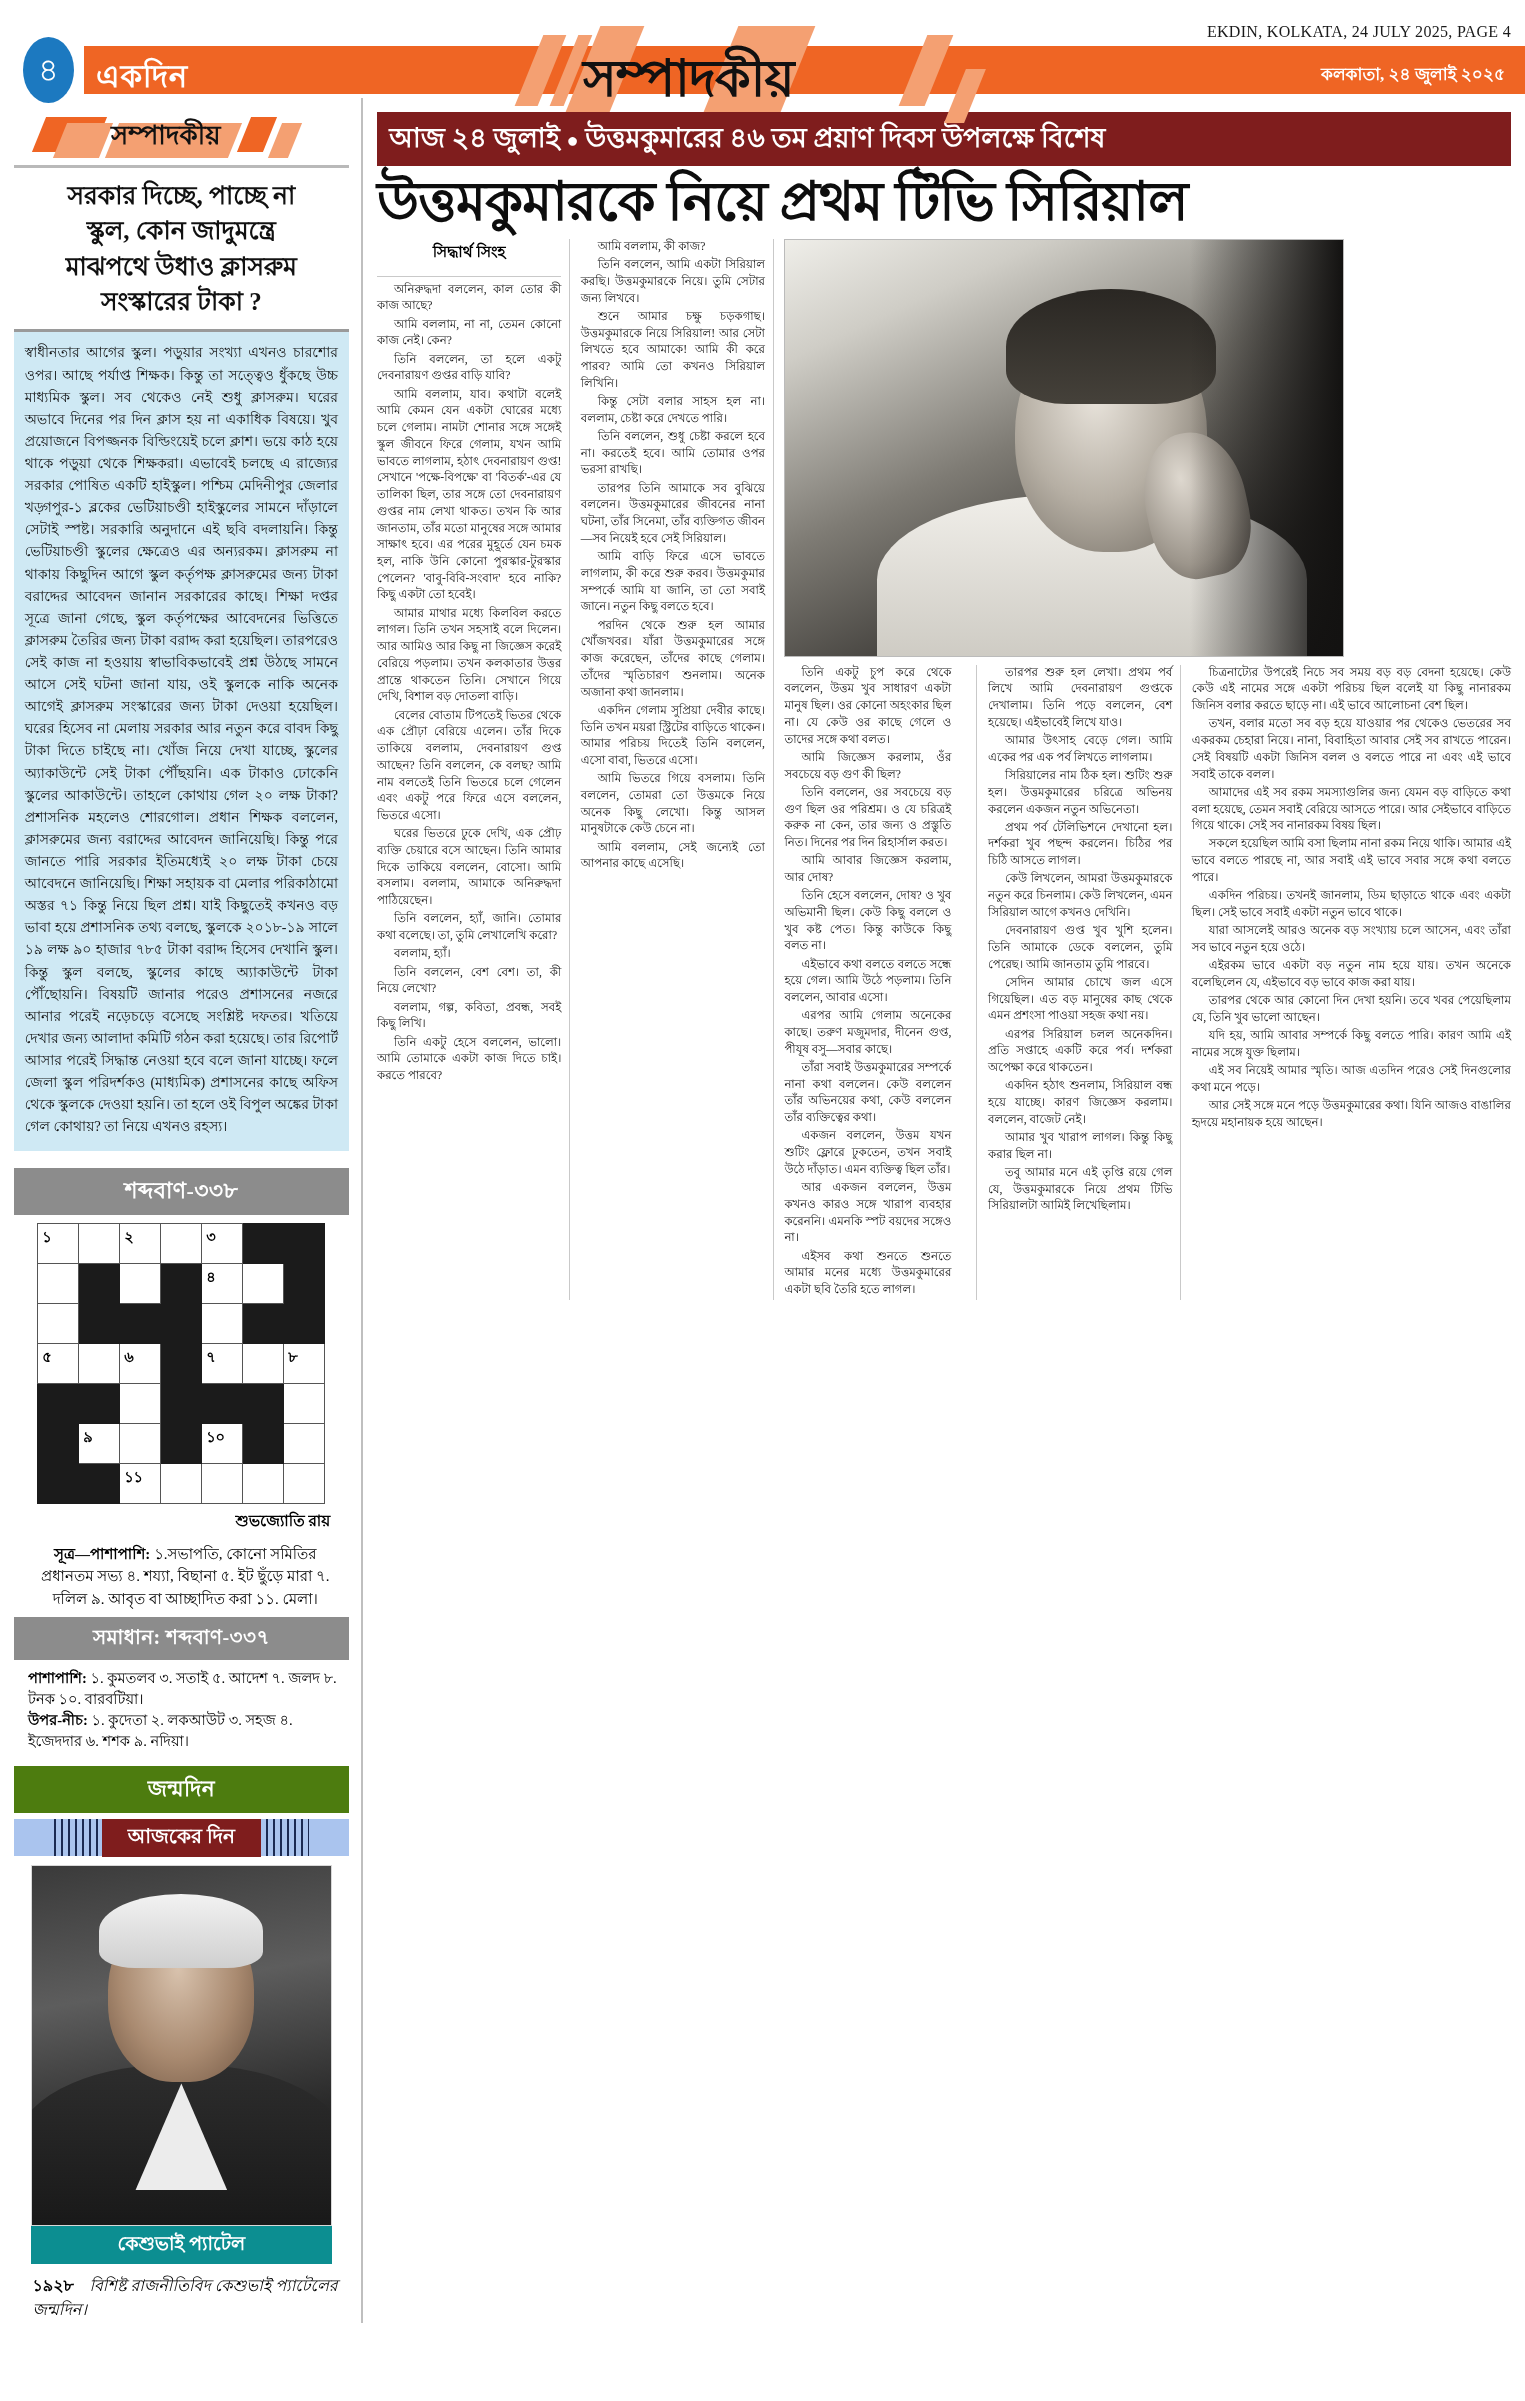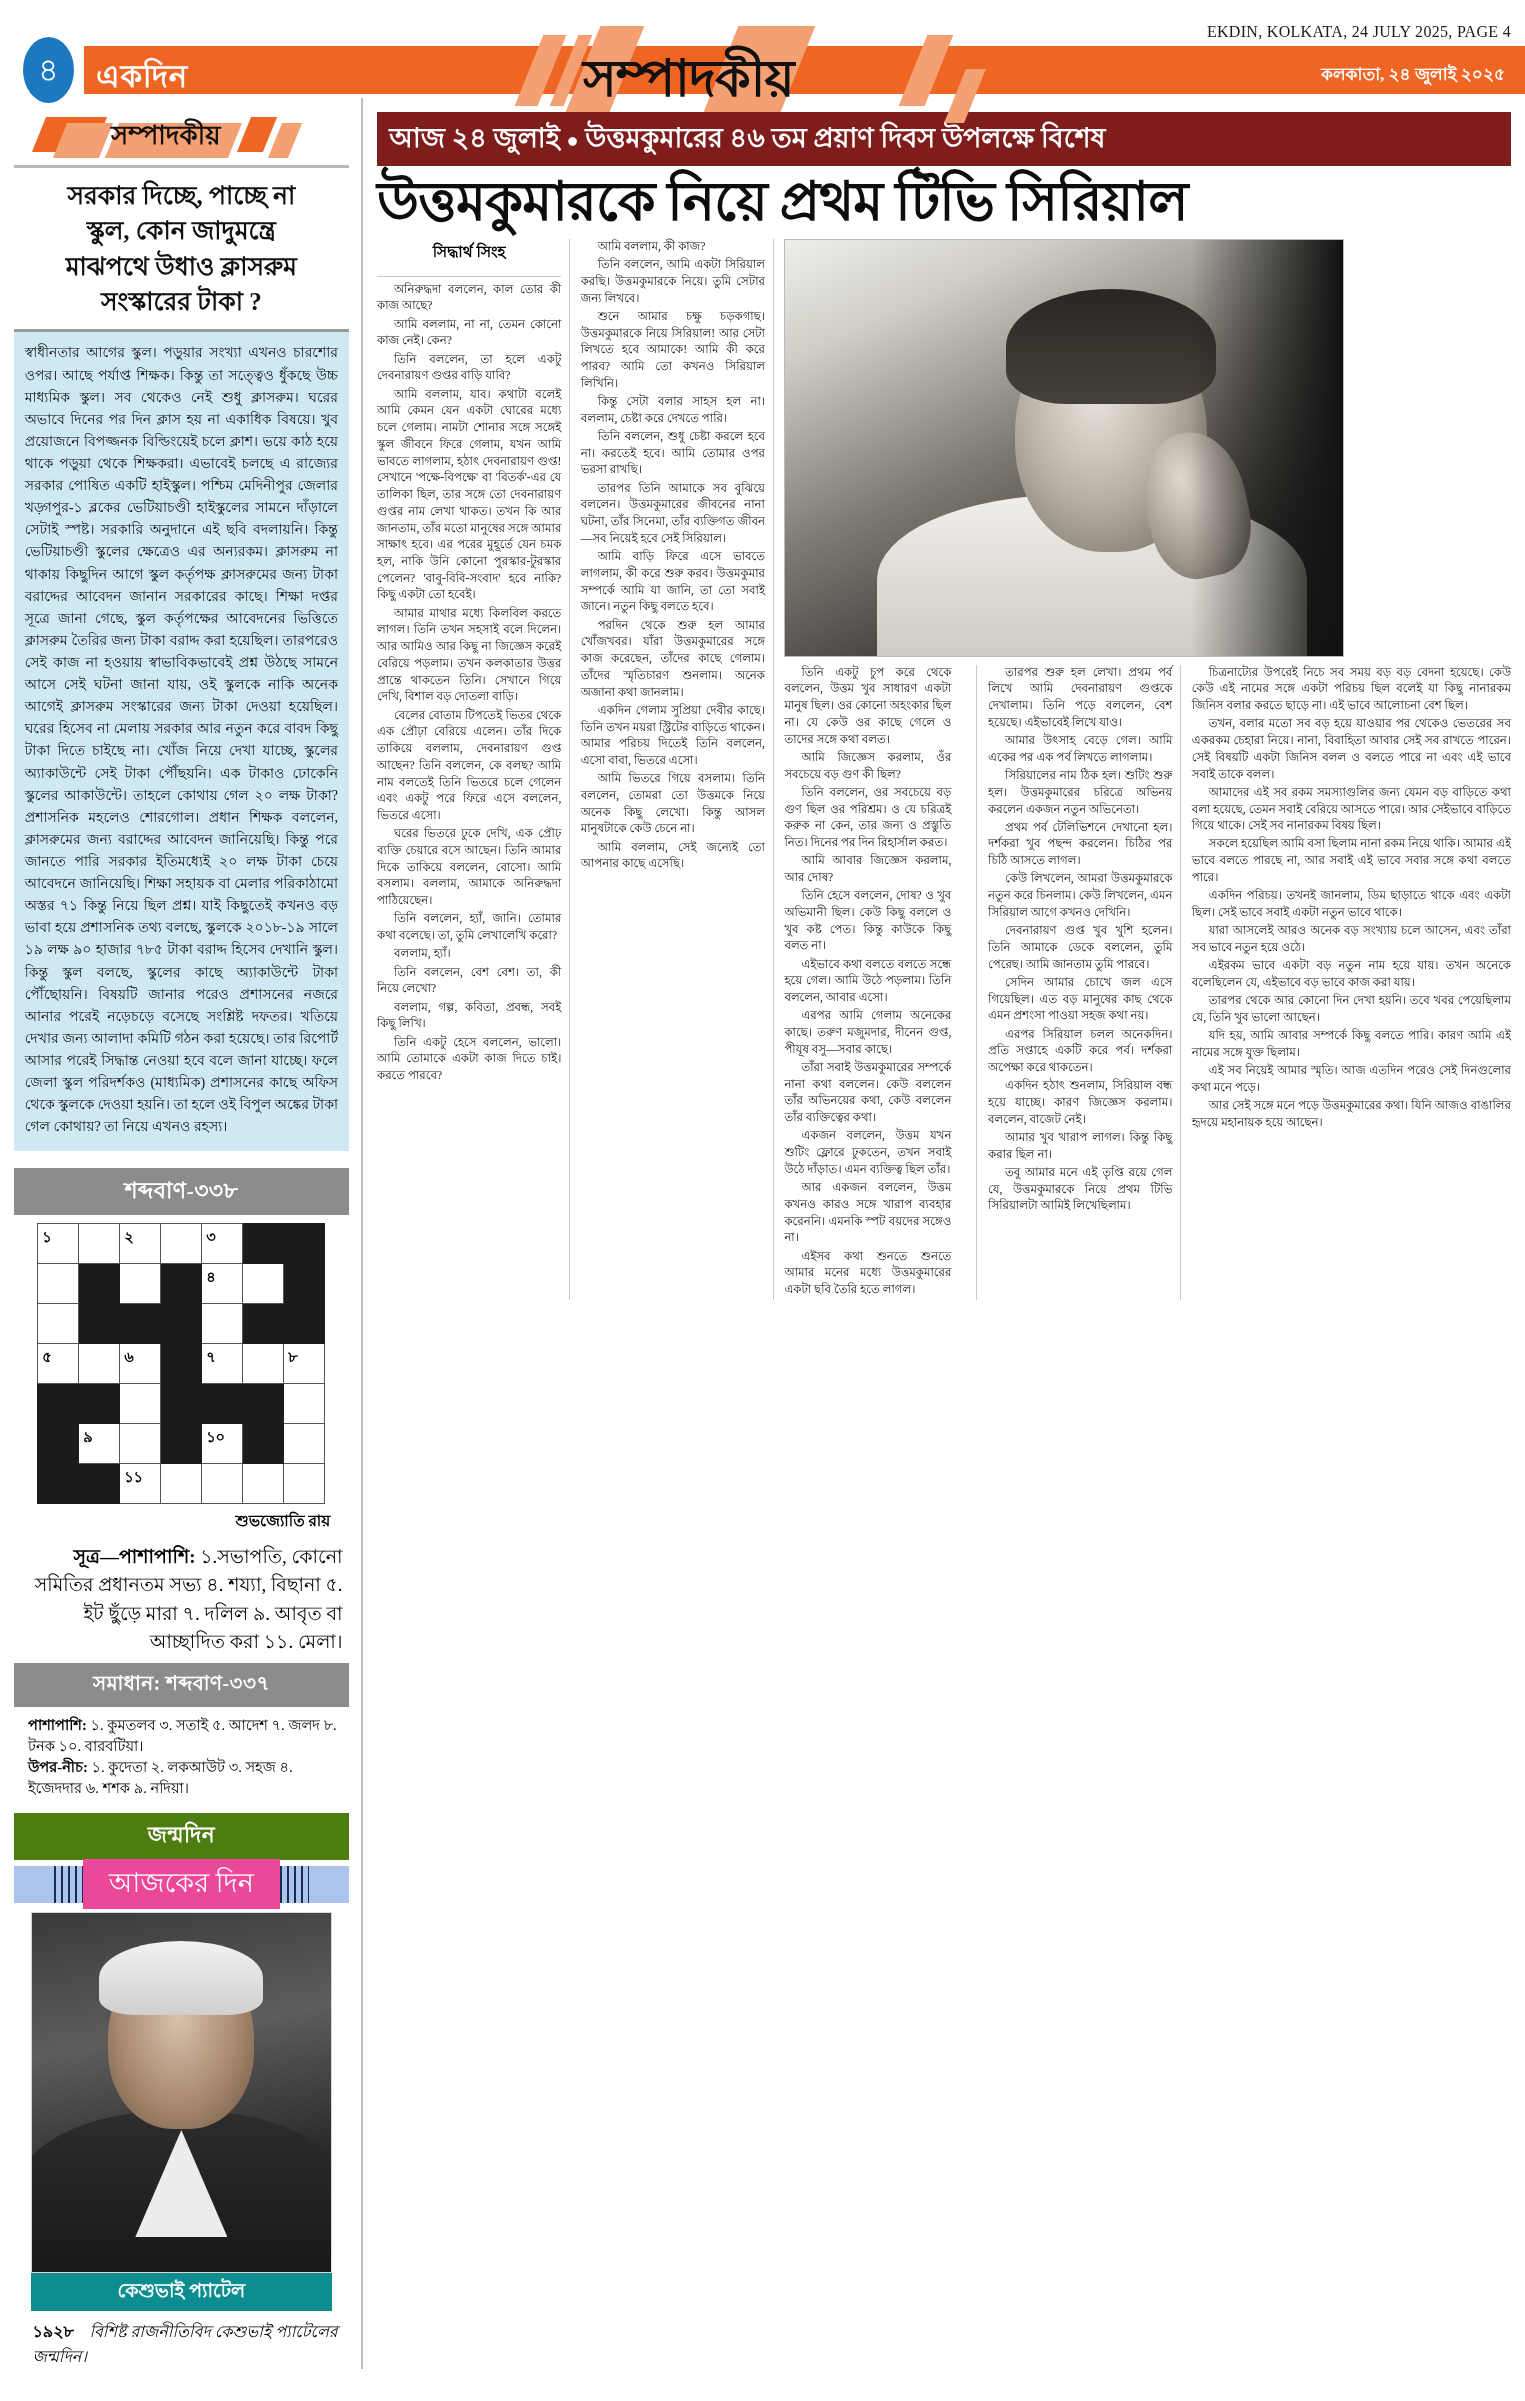--- a/index.html
+++ b/index.html
@@ -87,39 +87,39 @@
   table.crossword { border-collapse: collapse; margin: 0 auto; }
   table.crossword td {
     width: 41px; height: 40px; border: 1.5px solid #555; background: #fff;
     vertical-align: top; position: relative;
   }
   table.crossword td.blk { background: #1b1b1b; border-color: #1b1b1b; }
   table.crossword td span {
     font-size: 14.6px; padding: 1.5px 0 0 3.8px; display: block; font-weight: 600; color: #000;
   }
   .cw-author { text-align: right; font-size: 15.3px; padding: 4.6px 18.4px 0 0; font-weight: 600; }
-  .clues { font-size: 19px; line-height: 1.5; padding: 9.2px 6.1px 0 14px; text-align: right; }
+  .clues { font-size: 15px; line-height: 1.5; padding: 9.2px 6.1px 0 14px; text-align: center; }
   .clues b { font-weight: 700; }
   .clues p { margin-bottom: 4.6px; }
   .sol { font-size: 14.6px; line-height: 1.45; padding: 7.7px 6.1px 6.1px 14px; }
   .sol b { font-weight: 700; }
 
   
   .today-strip {
     margin-top: 6.1px; height: 37px; background: #aac4ee;
     display: flex; align-items: center; justify-content: center; position: relative;
   }
   .today-strip .hatch {
     position: absolute; top: 0; bottom: 0; width: 64px;
     background: repeating-linear-gradient(90deg, #1b2a52 0 2.3px, #aac4ee 2.3px 7px);
   }
   .today-strip .hatch.l { left: 40px; } .today-strip .hatch.r { right: 40px; }
   .today-strip .lbl {
-    position: relative; z-index: 3; background: #ec4899; color: #fff;
-    font-size: 27px; font-weight: 400; padding: 2.3px 26px;
+    position: relative; z-index: 3; background: #7f1d1d; color: #fff;
+    font-size: 20px; font-weight: 700; padding: 2.3px 26px;
   }
   .bday-photo {
     margin: 9.2px 17px 0; height: 361px; border: 0.8px solid #d8d8d8;
     background: linear-gradient(170deg,#3a3a3a 0%,#5d5d5d 35%,#2a2a2a 70%,#111 100%);
     position: relative; overflow: hidden;
   }
   .bday-photo .head {
     position: absolute; left: 50%; top: 40px; transform: translateX(-50%);
     width: 146px; height: 176px; border-radius: 48% 48% 44% 44%;
     background: radial-gradient(ellipse at 48% 36%, #d8c2ad 0%, #a98a70 55%, #6d5340 100%);

